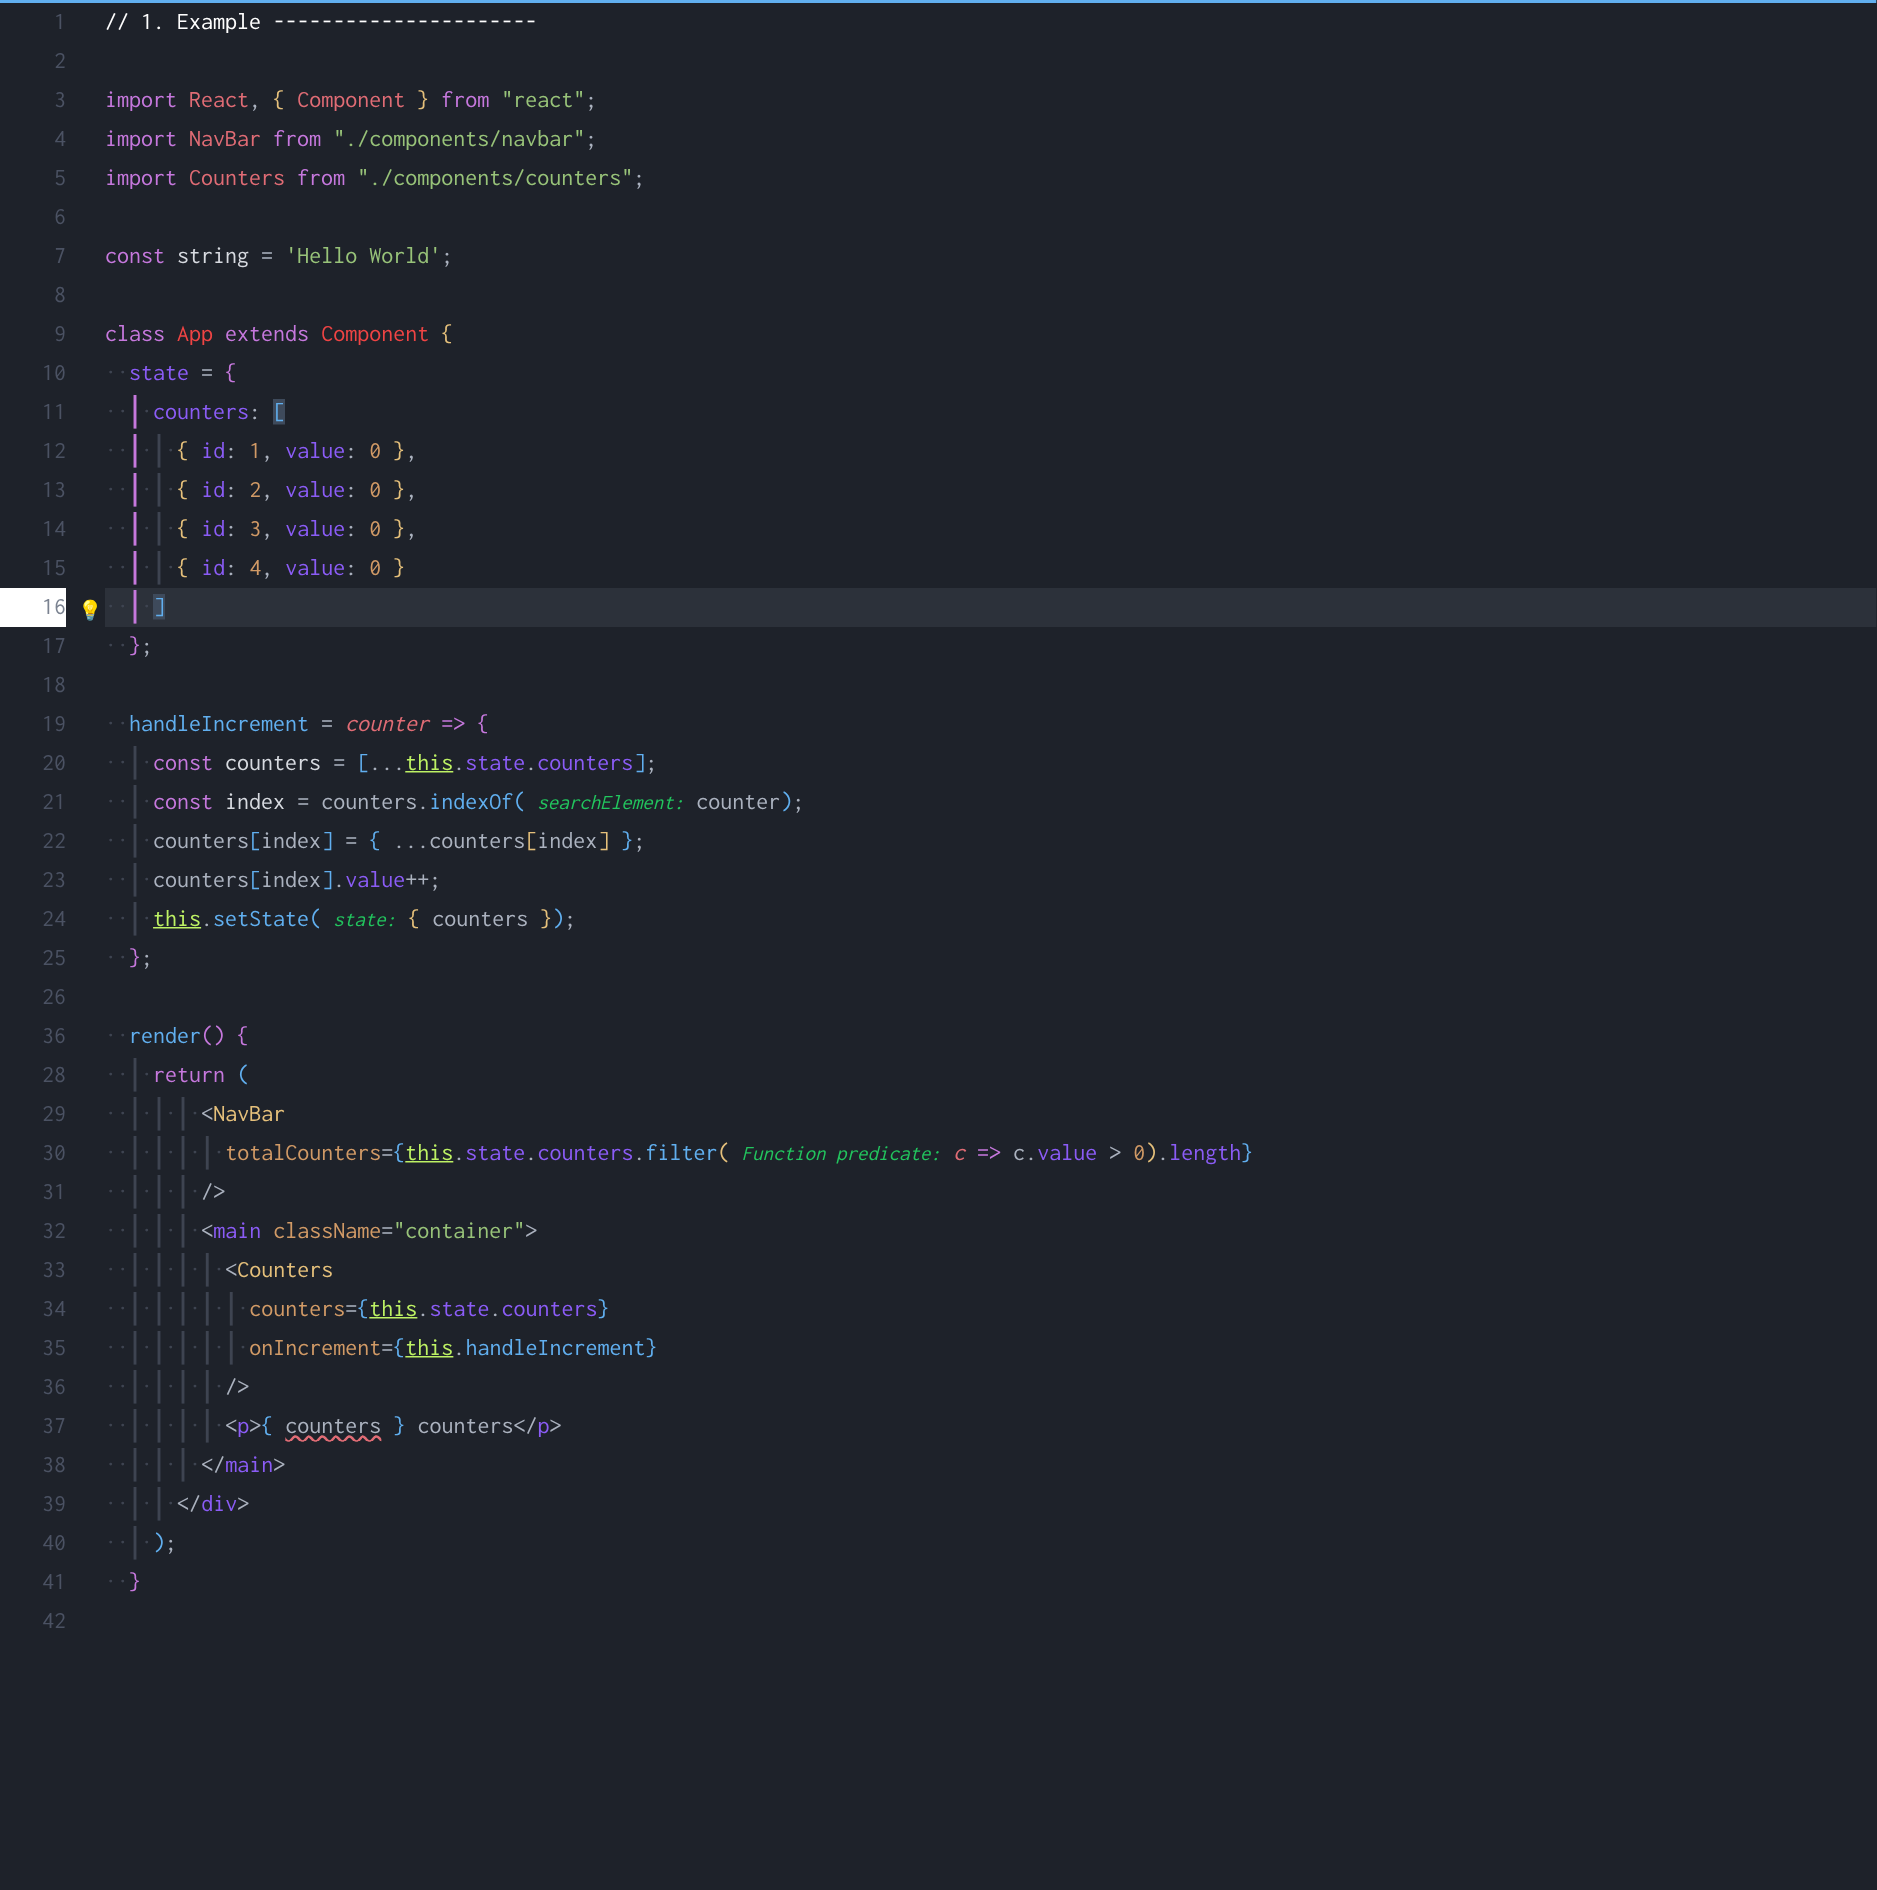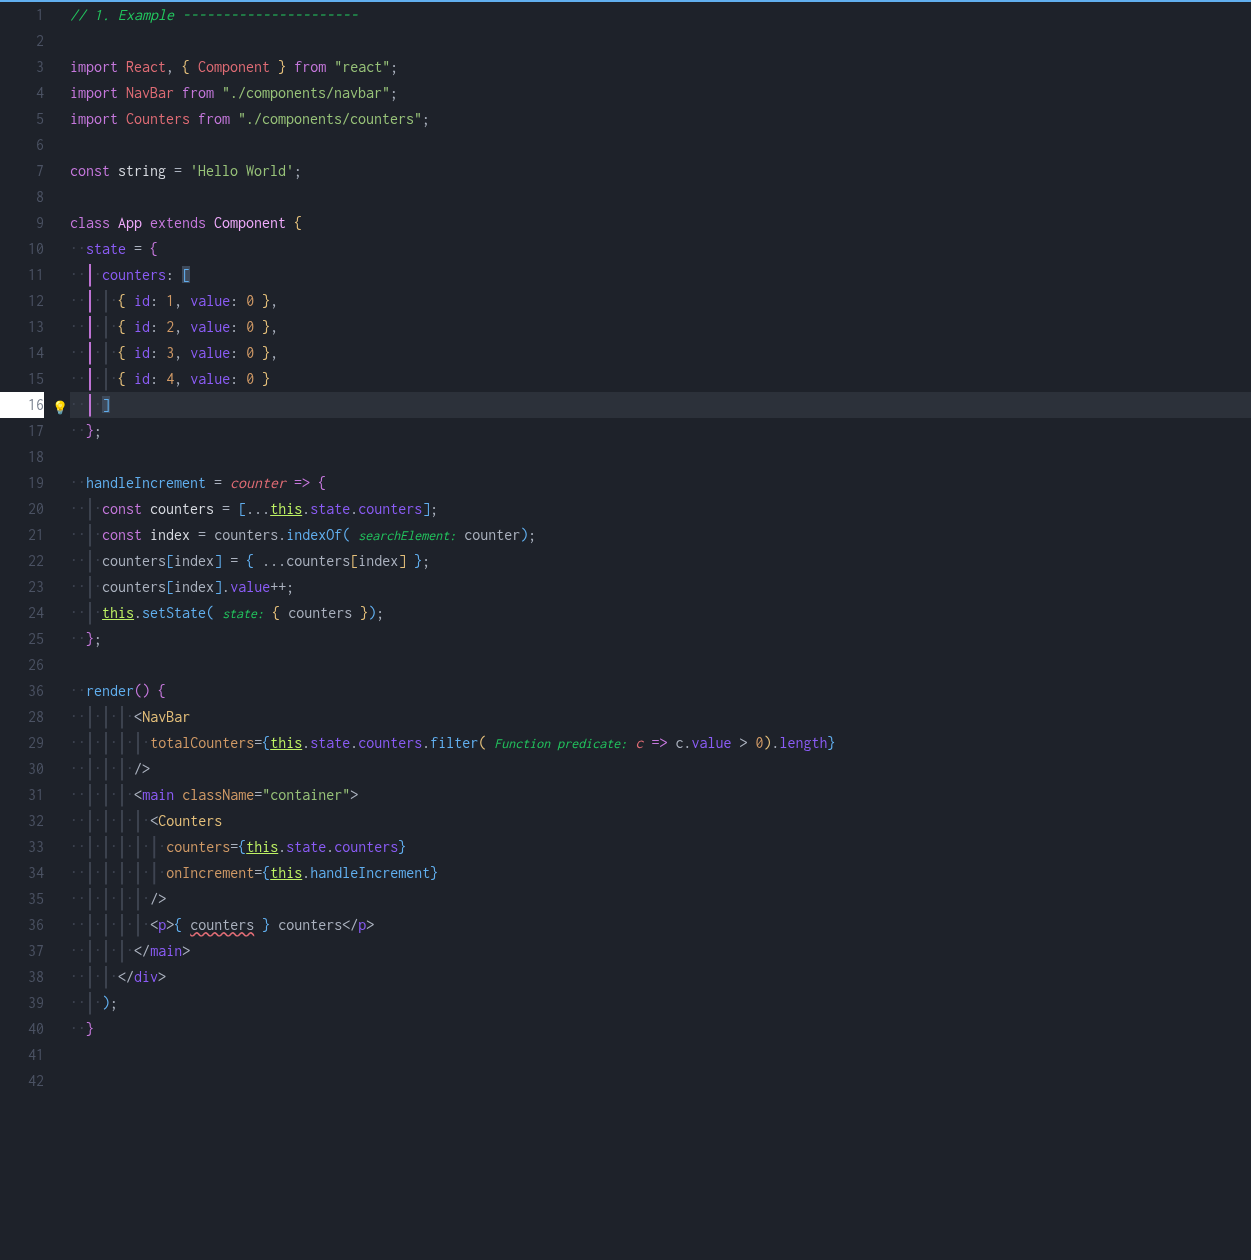--- a/index.html
+++ b/index.html
@@ -46,24 +46,24 @@
   background: #ffffff;
   color: #7a8290;
 }
 .bulb {
   position: absolute;
   left: -18px;
   top: 3px;
   color: #e5c07b;
   font-size: 13px;
 }
-.c-comment { color: #22c55e; font-style: italic; }
+.c-comment { color: #ffffff; }
 .c-keyword { color: #c678dd; }
 .c-var { color: #e06c75; }
-.c-class { color: #f0abfc; }
+.c-class { color: #ef4444; }
 .c-string { color: #98c379; }
 .c-num { color: #d19a66; }
 .c-func { color: #61afef; }
 .c-prop { color: #8b5cf6; text-align: center; }
 .c-attr { color: #d19a66; }
 .c-op { color: #abb2bf; }
 .c-this { color: #bef264; text-decoration: underline; }
 .c-param { color: #e06c75; font-style: italic; }
 .c-hint { color: #22c55e; font-style: italic; font-size: 14px; }
 .c-brace-y { color: #e5c07b; }
@@ -151,20 +151,21 @@
       <div class="code-line"></div>
       <div class="code-line"><span class="ws">··</span><span class="c-func">handleIncrement</span><span class="c-default"> </span><span class="c-op">=</span><span class="c-default"> </span><span class="c-param">counter</span><span class="c-default"> </span><span class="c-keyword">=&gt;</span><span class="c-default"> </span><span class="c-brace-m">{</span></div>
       <div class="code-line"><span class="ws">··</span><span class="guide">│</span><span class="ws">·</span><span class="c-keyword">const</span><span class="c-default"> </span><span class="c-white">counters</span><span class="c-default"> </span><span class="c-op">=</span><span class="c-default"> </span><span class="c-brace-b">[</span><span class="c-op">...</span><span class="c-this">this</span><span class="c-default">.</span><span class="c-prop">state</span><span class="c-default">.</span><span class="c-prop">counters</span><span class="c-brace-b">]</span><span class="c-default">;</span></div>
       <div class="code-line"><span class="ws">··</span><span class="guide">│</span><span class="ws">·</span><span class="c-keyword">const</span><span class="c-default"> </span><span class="c-white">index</span><span class="c-default"> </span><span class="c-op">=</span><span class="c-default"> </span><span class="c-default">counters</span><span class="c-default">.</span><span class="c-func">indexOf</span><span class="c-brace-b">(</span><span class="c-default"> </span><span class="c-hint">searchElement:</span><span class="c-default"> </span><span class="c-default">counter</span><span class="c-brace-b">)</span><span class="c-default">;</span></div>
       <div class="code-line"><span class="ws">··</span><span class="guide">│</span><span class="ws">·</span><span class="c-default">counters</span><span class="c-brace-b">[</span><span class="c-default">index</span><span class="c-brace-b">]</span><span class="c-default"> </span><span class="c-op">=</span><span class="c-default"> </span><span class="c-brace-b">{</span><span class="c-default"> </span><span class="c-op">...</span><span class="c-default">counters</span><span class="c-brace-y">[</span><span class="c-default">index</span><span class="c-brace-y">]</span><span class="c-default"> </span><span class="c-brace-b">}</span><span class="c-default">;</span></div>
       <div class="code-line"><span class="ws">··</span><span class="guide">│</span><span class="ws">·</span><span class="c-default">counters</span><span class="c-brace-b">[</span><span class="c-default">index</span><span class="c-brace-b">]</span><span class="c-default">.</span><span class="c-prop">value</span><span class="c-op">++</span><span class="c-default">;</span></div>
       <div class="code-line"><span class="ws">··</span><span class="guide">│</span><span class="ws">·</span><span class="c-this">this</span><span class="c-default">.</span><span class="c-func">setState</span><span class="c-brace-b">(</span><span class="c-default"> </span><span class="c-hint">state:</span><span class="c-default"> </span><span class="c-brace-y">{</span><span class="c-default"> </span><span class="c-default">counters</span><span class="c-default"> </span><span class="c-brace-y">}</span><span class="c-brace-b">)</span><span class="c-default">;</span></div>
       <div class="code-line"><span class="ws">··</span><span class="c-brace-m">}</span><span class="c-default">;</span></div>
       <div class="code-line"></div>
       <div class="code-line"><span class="ws">··</span><span class="c-func">render</span><span class="c-brace-m">(</span><span class="c-brace-m">)</span><span class="c-default"> </span><span class="c-brace-m">{</span></div>
+      <div class="code-line"><span class="ws">··</span><span class="guide">│</span><span class="ws">·</span><span class="c-keyword">return</span><span class="c-default"> </span><span class="c-brace-b">(</span></div>
       <div class="code-line"><span class="ws">··</span><span class="guide">│</span><span class="ws">·</span><span class="guide">│</span><span class="ws">·</span><span class="guide">│</span><span class="ws">·</span><span class="c-tagbr">&lt;</span><span class="c-compname">NavBar</span></div>
       <div class="code-line"><span class="ws">··</span><span class="guide">│</span><span class="ws">·</span><span class="guide">│</span><span class="ws">·</span><span class="guide">│</span><span class="ws">·</span><span class="guide">│</span><span class="ws">·</span><span class="c-attr">totalCounters</span><span class="c-op">=</span><span class="c-brace-b">{</span><span class="c-this">this</span><span class="c-default">.</span><span class="c-prop">state</span><span class="c-default">.</span><span class="c-prop">counters</span><span class="c-default">.</span><span class="c-func">filter</span><span class="c-brace-y">(</span><span class="c-default"> </span><span class="c-hint">Function predicate:</span><span class="c-default"> </span><span class="c-param">c</span><span class="c-default"> </span><span class="c-keyword">=&gt;</span><span class="c-default"> </span><span class="c-default">c</span><span class="c-default">.</span><span class="c-prop">value</span><span class="c-default"> </span><span class="c-op">&gt;</span><span class="c-default"> </span><span class="c-num">0</span><span class="c-brace-y">)</span><span class="c-default">.</span><span class="c-prop">length</span><span class="c-brace-b">}</span></div>
       <div class="code-line"><span class="ws">··</span><span class="guide">│</span><span class="ws">·</span><span class="guide">│</span><span class="ws">·</span><span class="guide">│</span><span class="ws">·</span><span class="c-tagbr">/&gt;</span></div>
       <div class="code-line"><span class="ws">··</span><span class="guide">│</span><span class="ws">·</span><span class="guide">│</span><span class="ws">·</span><span class="guide">│</span><span class="ws">·</span><span class="c-tagbr">&lt;</span><span class="c-prop">main</span><span class="c-default"> </span><span class="c-attr">className</span><span class="c-op">=</span><span class="c-string">"container"</span><span class="c-tagbr">&gt;</span></div>
       <div class="code-line"><span class="ws">··</span><span class="guide">│</span><span class="ws">·</span><span class="guide">│</span><span class="ws">·</span><span class="guide">│</span><span class="ws">·</span><span class="guide">│</span><span class="ws">·</span><span class="c-tagbr">&lt;</span><span class="c-compname">Counters</span></div>
       <div class="code-line"><span class="ws">··</span><span class="guide">│</span><span class="ws">·</span><span class="guide">│</span><span class="ws">·</span><span class="guide">│</span><span class="ws">·</span><span class="guide">│</span><span class="ws">·</span><span class="guide">│</span><span class="ws">·</span><span class="c-attr">counters</span><span class="c-op">=</span><span class="c-brace-b">{</span><span class="c-this">this</span><span class="c-default">.</span><span class="c-prop">state</span><span class="c-default">.</span><span class="c-prop">counters</span><span class="c-brace-b">}</span></div>
       <div class="code-line"><span class="ws">··</span><span class="guide">│</span><span class="ws">·</span><span class="guide">│</span><span class="ws">·</span><span class="guide">│</span><span class="ws">·</span><span class="guide">│</span><span class="ws">·</span><span class="guide">│</span><span class="ws">·</span><span class="c-attr">onIncrement</span><span class="c-op">=</span><span class="c-brace-b">{</span><span class="c-this">this</span><span class="c-default">.</span><span class="c-func">handleIncrement</span><span class="c-brace-b">}</span></div>
       <div class="code-line"><span class="ws">··</span><span class="guide">│</span><span class="ws">·</span><span class="guide">│</span><span class="ws">·</span><span class="guide">│</span><span class="ws">·</span><span class="guide">│</span><span class="ws">·</span><span class="c-tagbr">/&gt;</span></div>
       <div class="code-line"><span class="ws">··</span><span class="guide">│</span><span class="ws">·</span><span class="guide">│</span><span class="ws">·</span><span class="guide">│</span><span class="ws">·</span><span class="guide">│</span><span class="ws">·</span><span class="c-tagbr">&lt;</span><span class="c-prop">p</span><span class="c-tagbr">&gt;</span><span class="c-brace-b">{</span><span class="c-default"> </span><span class="c-default error-underline">counters</span><span class="c-default"> </span><span class="c-brace-b">}</span><span class="c-default"> counters</span><span class="c-tagbr">&lt;/</span><span class="c-prop">p</span><span class="c-tagbr">&gt;</span></div>
       <div class="code-line"><span class="ws">··</span><span class="guide">│</span><span class="ws">·</span><span class="guide">│</span><span class="ws">·</span><span class="guide">│</span><span class="ws">·</span><span class="c-tagbr">&lt;/</span><span class="c-prop">main</span><span class="c-tagbr">&gt;</span></div>

